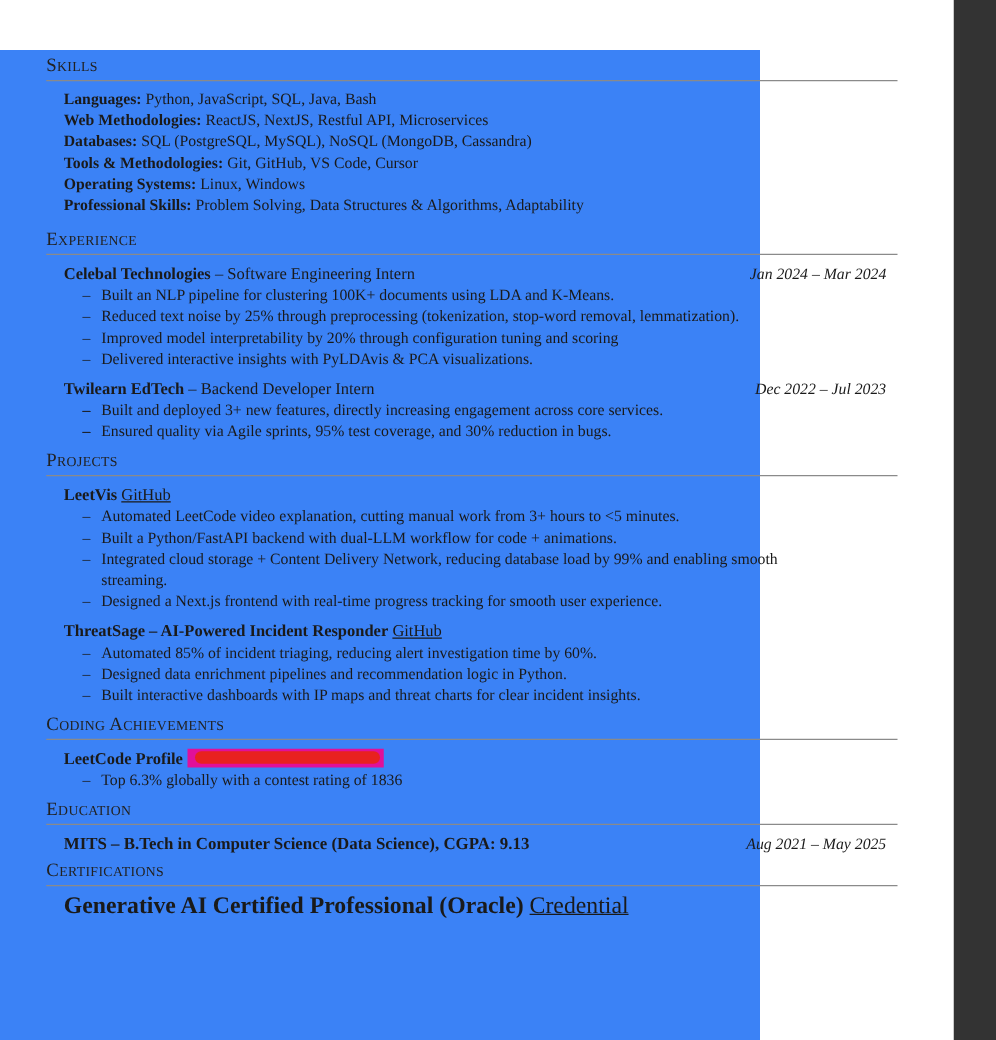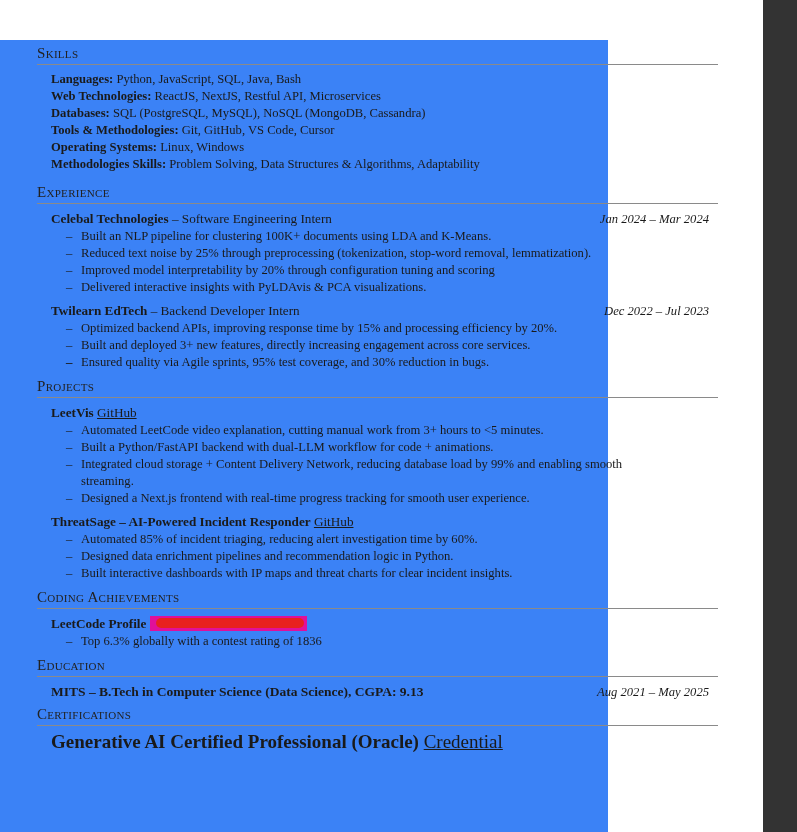--- a/index.html
+++ b/index.html
@@ -117,37 +117,37 @@
   <div class="content">
 
     <div class="section">
       <div class="section-head">Skills</div>
       <div class="skills-list">
         <div class="skill-row">
           <span class="b">Languages:</span>
           <span>Python, JavaScript, SQL, Java, Bash</span>
         </div>
         <div class="skill-row">
-          <span class="b">Web Technologies:</span>
+          <span class="b">Web Methodologies:</span>
           <span>ReactJS, NextJS, Restful API, Microservices</span>
         </div>
         <div class="skill-row">
           <span class="b">Databases:</span>
           <span>SQL (PostgreSQL, MySQL), NoSQL (MongoDB, Cassandra)</span>
         </div>
         <div class="skill-row">
           <span class="b">Tools &amp; Methodologies:</span>
           <span>Git, GitHub, VS Code, Cursor</span>
         </div>
         <div class="skill-row">
           <span class="b">Operating Systems:</span>
           <span>Linux, Windows</span>
         </div>
         <div class="skill-row">
-          <span class="b">Methodologies Skills:</span>
+          <span class="b">Professional Skills:</span>
           <span>Problem Solving, Data Structures &amp; Algorithms, Adaptability</span>
         </div>
       </div>
     </div>
 
     <div class="section" style="margin-bottom:4px;">
       <div class="section-head">Experience</div>
 
       <div class="entry">
         <div class="entry-head">
@@ -165,21 +165,21 @@
       </div>
 
       <div class="entry">
         <div class="entry-head">
           <span>
             <span class="b">Twilearn EdTech</span><span> – </span><span>Backend Developer Intern</span>
           </span>
           <span class="date">Dec 2022 – Jul 2023</span>
         </div>
         <ul class="bullets">
-          <li><span class="dash">–</span><span>Optimized backend APIs, improving response time by 15% and processing efficiency by 20%.</span></li>
+          <li><span class="dash">–</span></li>
           <li><span class="dash">–</span><span>Built and deployed 3+ new features, directly increasing engagement across core services.</span></li>
           <li><span class="dash">–</span></li>
           <li><span class="dash">–</span><span>Ensured quality via Agile sprints, 95% test coverage, and 30% reduction in bugs.</span></li>
         </ul>
       </div>
     </div>
 
     <div class="section" style="margin-bottom:4px;">
       <div class="section-head">Projects</div>
 

